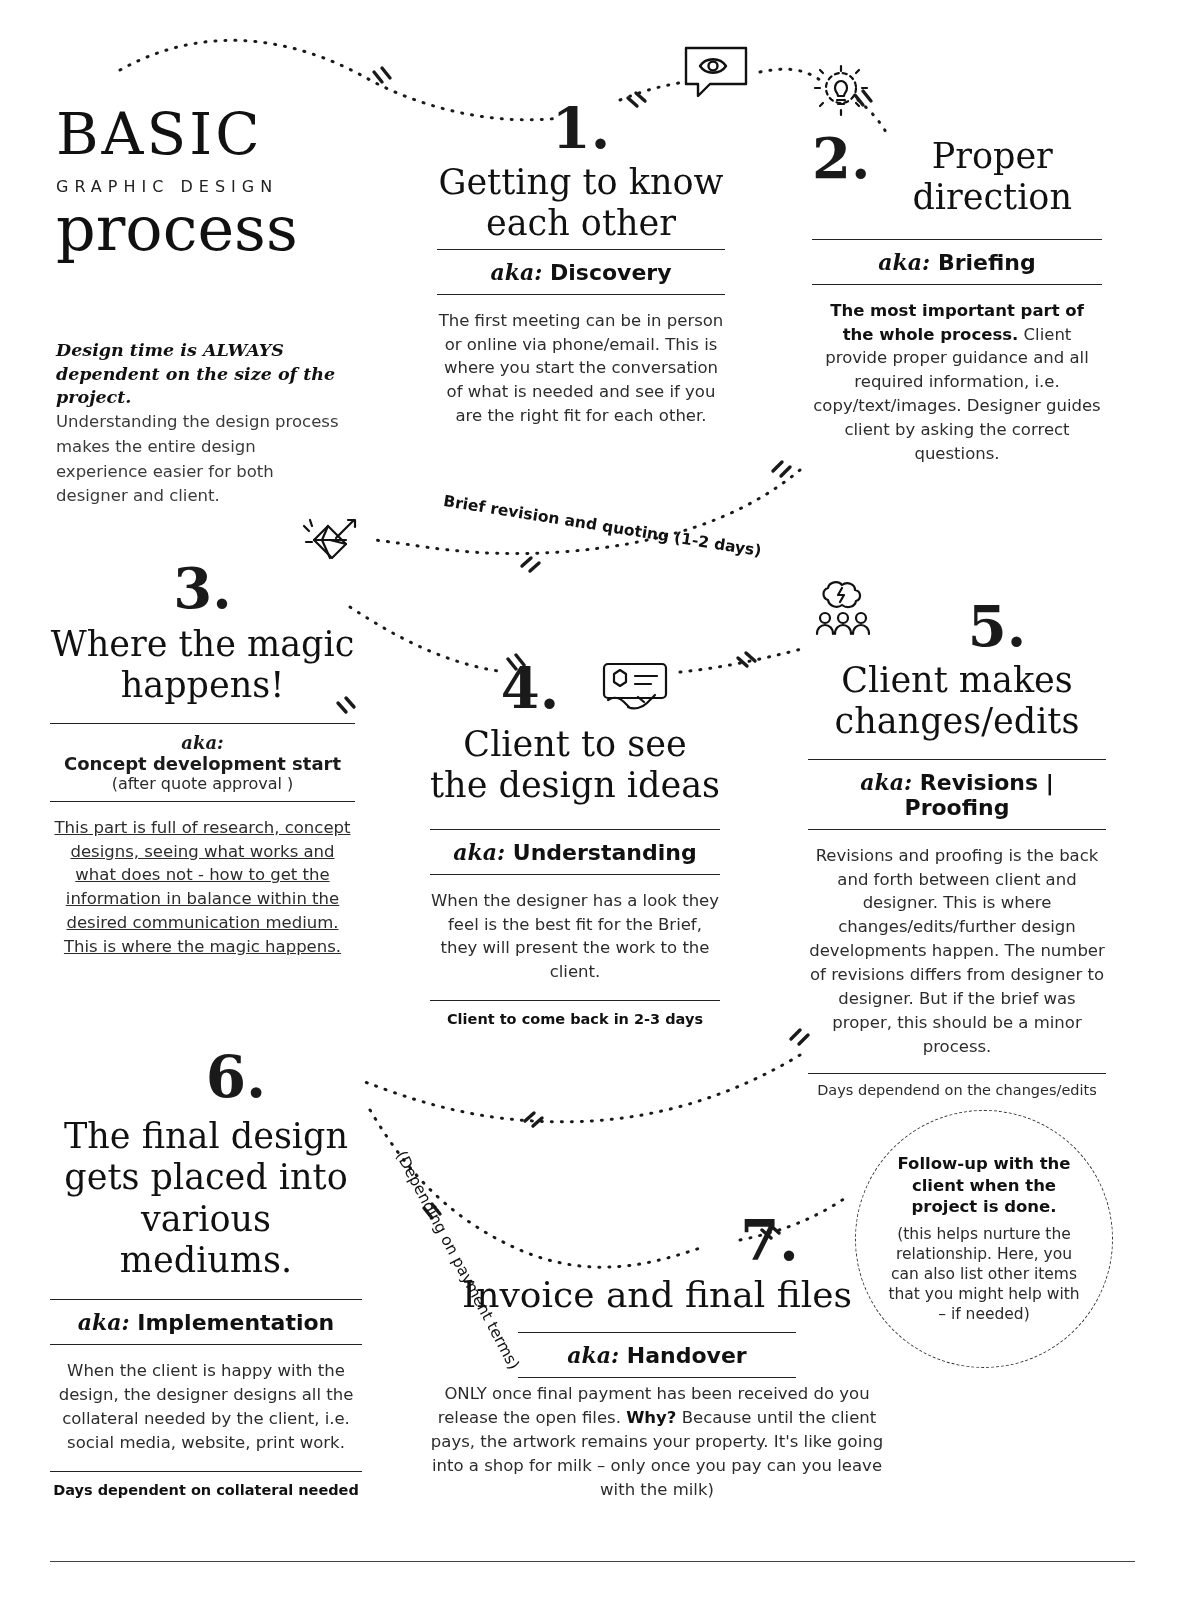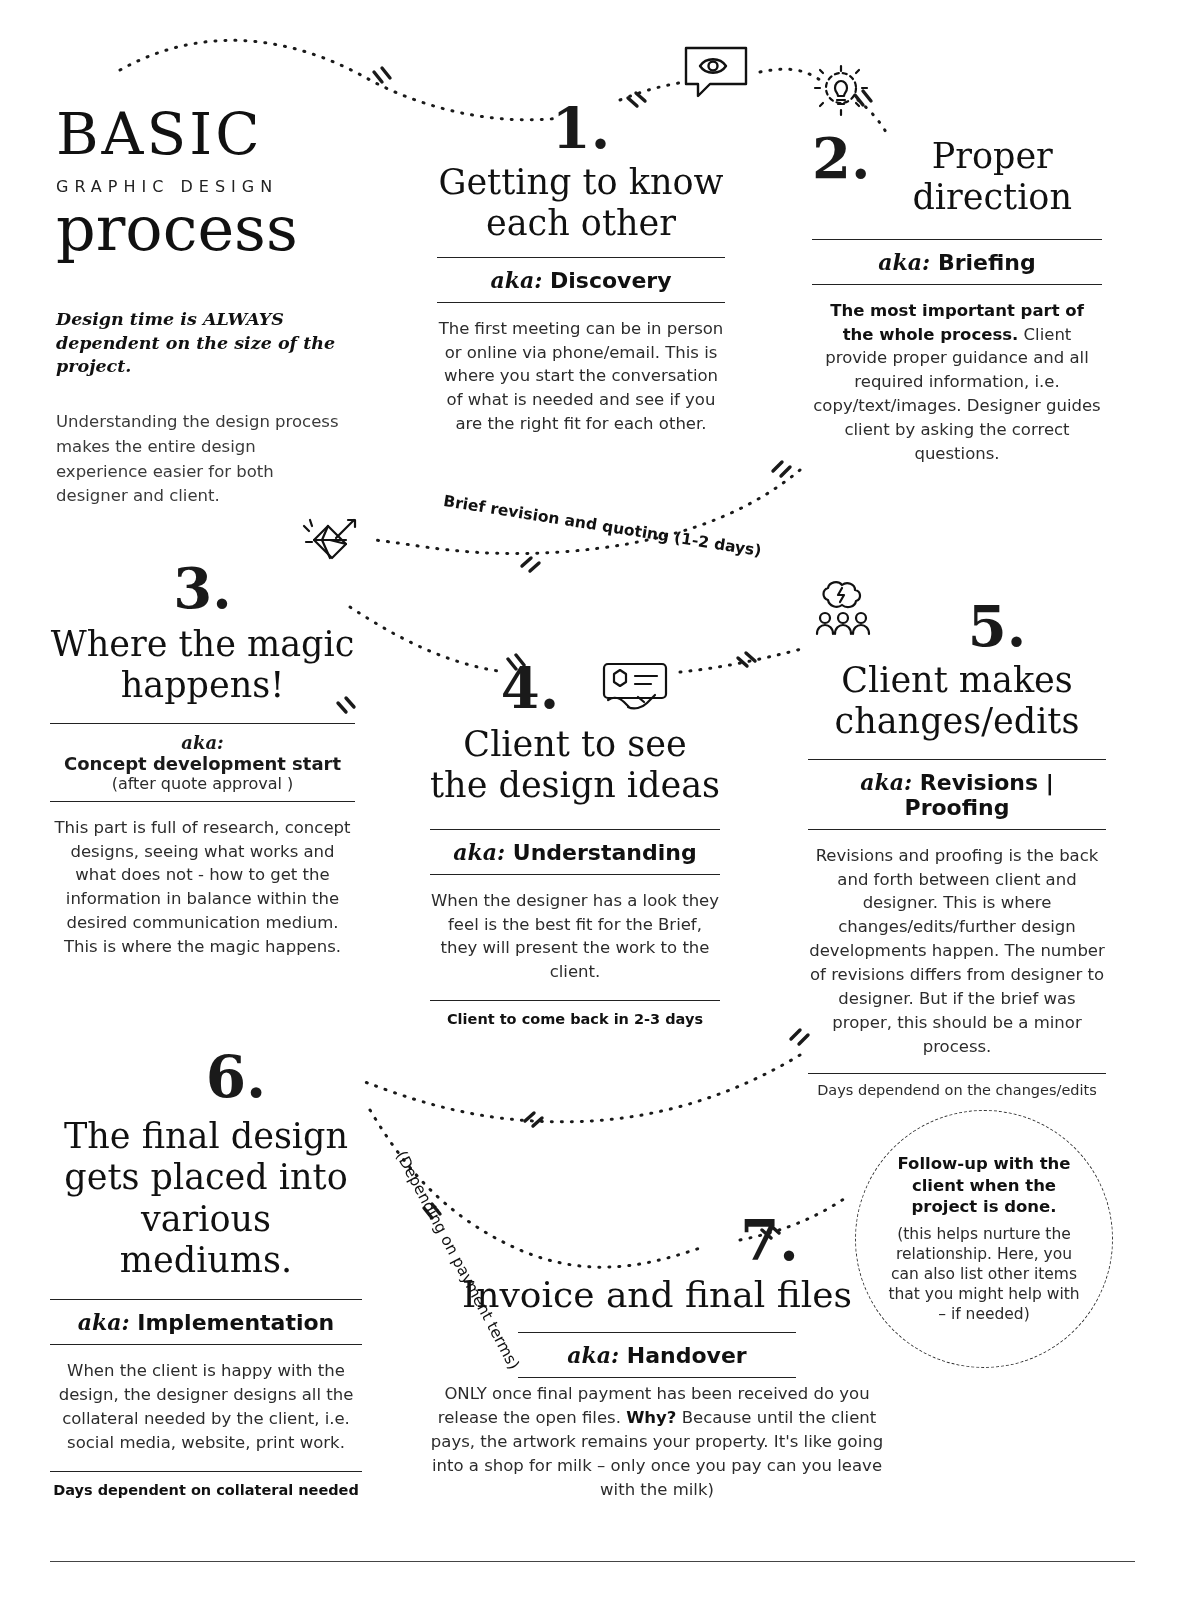--- a/index.html
+++ b/index.html
@@ -52,20 +52,21 @@
     margin-top: 2px;
     color: #111;
   }
   .lead-italic {
     font-family: "DejaVu Serif", serif;
     font-style: italic;
     font-weight: bold;
     font-size: 17.5px;
     line-height: 1.35;
     color: #111;
+    margin-top: 31px;
   }
   .lead-body {
     font-size: 16.5px;
     line-height: 1.5;
     color: #3a3a3a;
   }
   .step-head {
     font-family: "DejaVu Serif", serif;
     font-size: 35px;
     line-height: 1.18;
@@ -251,21 +252,21 @@
     <div class="lead-italic">Design time is ALWAYS dependent on the size of the project.</div>
   </div>
 
   <div class="box" style="left:56px;top:410px;width:292px;">
     <div class="lead-body">Understanding the design process makes the entire design experience easier for both designer and client.</div>
   </div>
 
   <div class="box" style="left:437px;top:100px;width:288px;">
     <div class="center" style="font-family:'DejaVu Serif',serif;font-weight:bold;font-size:56px;line-height:1;">1.</div>
     <div class="step-head center" style="margin-top:6px;">Getting to know each other</div>
-    <div class="aka rule-top rule-bot" style="margin-top:12px;">
+    <div class="aka rule-top rule-bot" style="margin-top:4px;">
       <i>aka:</i>
       <span>Discovery</span>
     </div>
     <div class="body-txt" style="margin-top:14px;">The first meeting can be in person or online via phone/email. This is where you start the conversation of what is needed and see if you are the right fit for each other.</div>
   </div>
 
   <div class="box" style="left:812px;top:130px;width:290px;">
     <div class="center" style="display:flex;align-items:flex-start;justify-content:center;gap:12px;">
       <div style="font-family:'DejaVu Serif',serif;font-weight:bold;font-size:56px;line-height:1;">2.</div>
       <div class="step-head" style="text-align:center;margin-top:6px;">Proper direction</div>
@@ -286,21 +287,21 @@
   <div class="box" style="left:50px;top:560px;width:305px;">
     <div class="center" style="font-family:'DejaVu Serif',serif;font-weight:bold;font-size:56px;line-height:1;">3.</div>
     <div class="step-head center" style="margin-top:8px;">Where the magic happens!</div>
     <div class="rule-top rule-bot" style="margin-top:16px;padding:8px 0;">
       <div class="center" style="font-family:'DejaVu Serif',serif;font-weight:bold;font-style:italic;font-size:18px;">
         <span>aka:</span>
       </div>
       <div class="center" style="font-size:18px;font-weight:bold;">Concept development start</div>
       <div class="center" style="font-size:16px;font-weight:normal;color:#2b2b2b;">(after quote approval )</div>
     </div>
-    <div class="body-txt" style="margin-top:14px;">This part is full of research, concept designs, seeing what works and what does not - how to get the information in balance within the desired communication medium. This is where the magic happens.</div>
+    <div class="body-txt" style="margin-top:14px;text-decoration:underline;">This part is full of research, concept designs, seeing what works and what does not - how to get the information in balance within the desired communication medium. This is where the magic happens.</div>
   </div>
 
   <div class="box" style="left:430px;top:660px;width:290px;">
     <div class="center" style="font-family:'DejaVu Serif',serif;font-weight:bold;font-size:56px;line-height:1;margin-right:90px;">4.</div>
     <div class="step-head center" style="margin-top:8px;">Client to see the design ideas</div>
     <div class="aka rule-top rule-bot" style="margin-top:22px;">
       <i>aka:</i>
       <span>Understanding</span>
     </div>
     <div class="body-txt" style="margin-top:14px;">When the designer has a look they feel is the best fit for the Brief, they will present the work to the client.</div>

